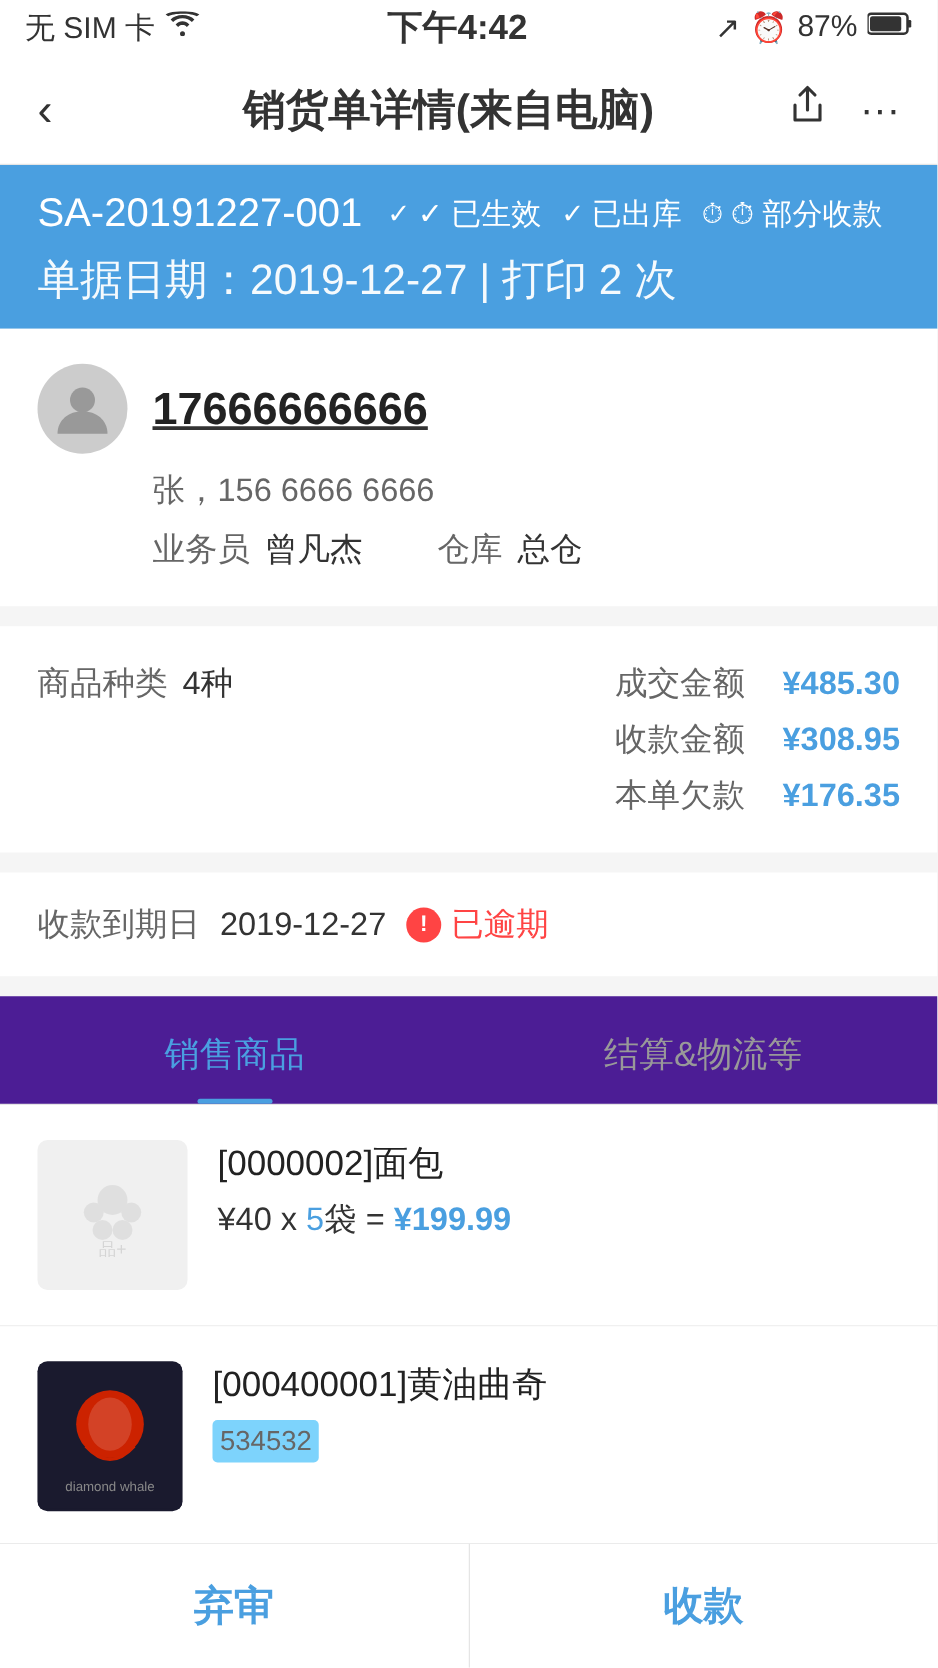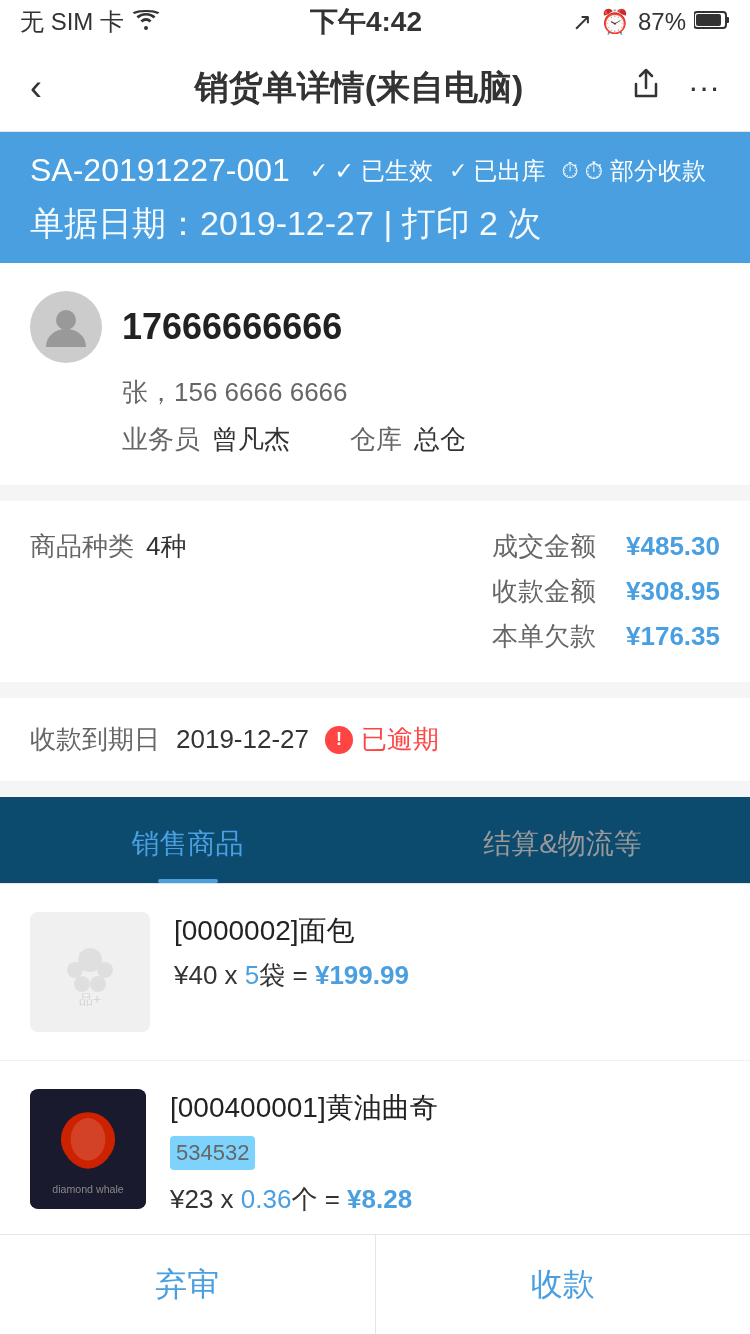--- a/index.html
+++ b/index.html
@@ -101,20 +101,21 @@
     .customer-section {
       background: #fff;
       padding: 28px 30px;
       margin-bottom: 16px;
     }
     .customer-row {
       display: flex;
       align-items: center;
       gap: 20px;
       margin-bottom: 12px;
+      text-decoration: underline;
     }
     .avatar {
       width: 72px;
       height: 72px;
       border-radius: 50%;
       background: #ccc;
       display: flex;
       align-items: center;
       justify-content: center;
       flex-shrink: 0;
@@ -205,21 +206,21 @@
       color: #fff;
       display: flex;
       align-items: center;
       justify-content: center;
       font-size: 18px;
       font-weight: 700;
     }
 
     
     .tab-section {
-      background: #0c4a6e;
+      background: #4c1d95;
       margin-bottom: 0;
     }
     .tabs {
       display: flex;
       border-bottom: 1px solid #e5e5e5;
     }
     .tab {
       flex: 1;
       text-align: center;
       padding: 28px 0 20px;
@@ -310,20 +311,21 @@
       border-top: 1px solid #e5e5e5;
       display: flex;
     }
     .bottom-btn {
       flex: 1;
       display: flex;
       align-items: center;
       justify-content: center;
       font-size: 32px;
       cursor: pointer;
+      font-weight: bold;
     }
     .bottom-btn.cancel { color: #4A9FE0; border-right: 1px solid #e5e5e5; }
     .bottom-btn.confirm { color: #4A9FE0; }
   </style>
 </head>
 <body>
 
 <div class="status-bar">
   <div class="status-left">
     <span>无 SIM 卡</span>
@@ -477,23 +479,20 @@
         <rect width="120" height="120" fill="#1a1a2e"></rect>
         <circle cx="60" cy="50" r="28" fill="#cc2200"></circle>
         <ellipse cx="60" cy="50" rx="18" ry="22" fill="#fff" opacity="0.15"></ellipse>
         <path d="M40 68 Q60 90 80 68" stroke="#cc2200" stroke-width="3" fill="none"></path>
         <text x="60" y="105" text-anchor="middle" font-size="11" fill="#888" font-family="sans-serif">diamond whale</text>
       </svg>
     </div>
     <div class="product-info">
       <div class="product-name">[000400001]黄油曲奇</div>
       <div class="product-sku">534532</div>
-      <div class="product-price">
-        <span>¥23</span> x <span class="qty">0.36</span><span>个</span> = <span class="total">¥8.28</span>
-      </div>
     </div>
   </div>
 </div>
 
 <div style="height: 100px;"></div>
 
 <div class="bottom-bar">
   <div class="bottom-btn cancel">弃审</div>
   <div class="bottom-btn confirm">收款</div>
 </div>

